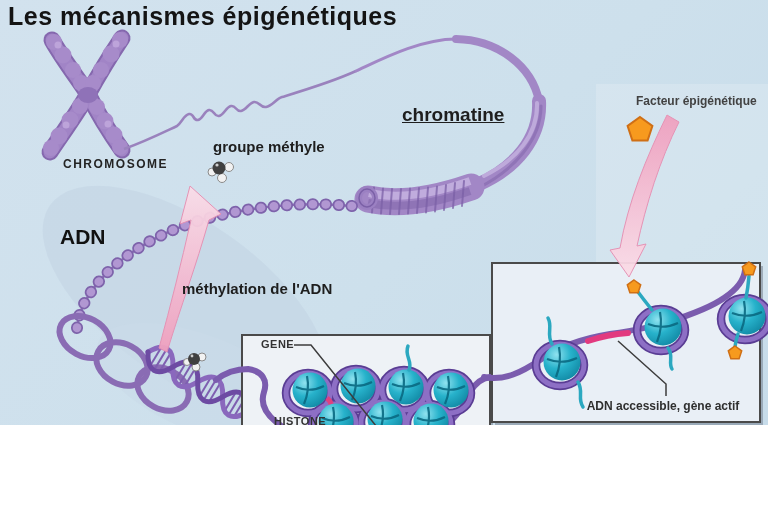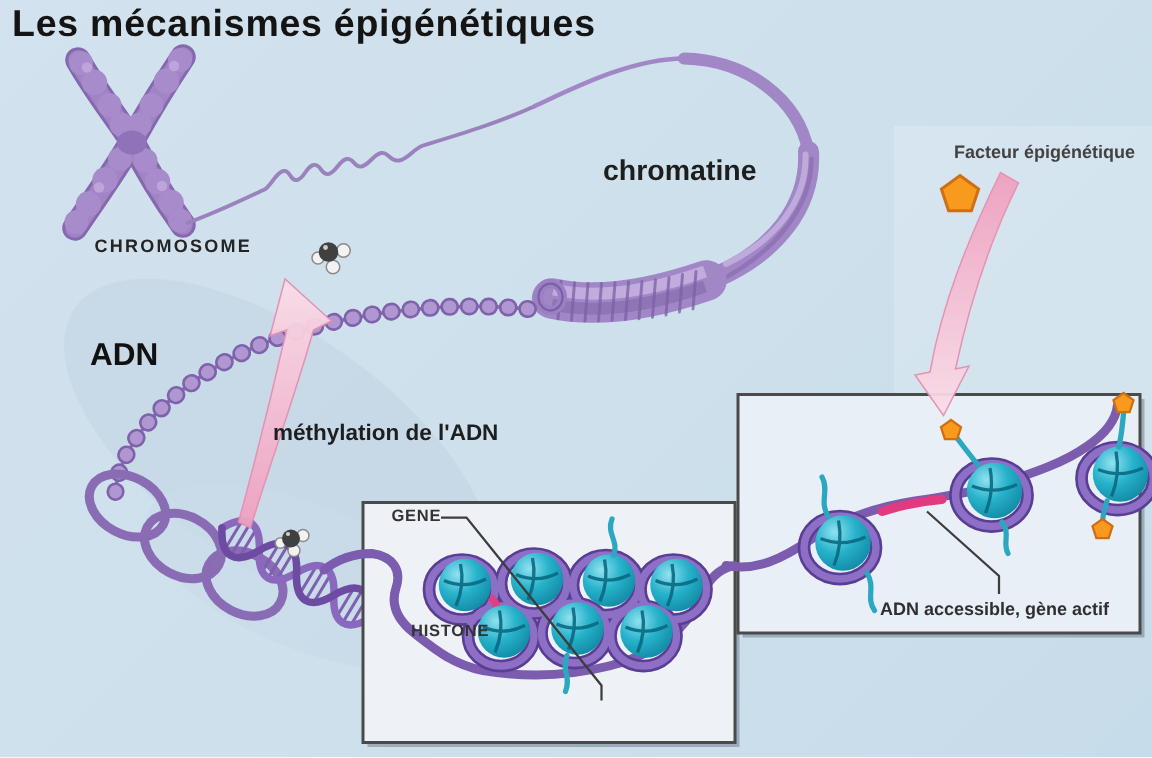--- a/index.html
+++ b/index.html
@@ -1,24 +1,24 @@
 <!DOCTYPE html>
 <html><head>
 <meta charset="utf-8">
 <style>
   html,body{margin:0;padding:0;}
   body{font-family:"Liberation Sans", sans-serif;}
-  #canvas{position:relative;width:768px;height:505px;overflow:hidden;
+  #canvas{position:relative;width:768px;height:425px;overflow:hidden;
           background:linear-gradient(135deg,#d2e2ee 0%,#cde0ec 55%,#c7dcea 100%);}
   #art{position:absolute;left:0;top:0;}
   .lbl{position:absolute;color:#1e1e1e;font-weight:bold;white-space:nowrap;}
   .title{left:8px;top:2px;font-size:25px;color:#141414;letter-spacing:0.5px;}
   .chromosome-lbl{left:63px;top:157px;font-size:12px;color:#242424;letter-spacing:1.5px;}
   .groupe-methyle-lbl{left:213px;top:138px;font-size:15px;}
-  .chromatine-lbl{left:402px;top:104px;font-size:19px;}
+  .chromatine-lbl{left:402px;top:104px;font-size:19px;text-decoration:underline;}
   .adn-lbl{left:26px;top:225px;font-size:21px;color:#111;margin-left:34px;}
   .methylation-lbl{left:182px;top:280px;font-size:15px;}
   .facteur-lbl{left:601px;top:94px;font-size:12px;color:#424242;padding-left:35px;}
   .gene-lbl{left:261px;top:338px;font-size:11px;color:#333;letter-spacing:0.5px;}
   .histone-lbl{left:262px;top:415px;font-size:11px;color:#333;letter-spacing:0.5px;margin-left:12px;}
   .caption{font-size:12px;color:#2f2f2f;text-align:center;}
   .inactive-caption{left:295px;top:471px;width:190px;}
   .active-caption{left:573px;top:399px;width:180px;}
 </style>
 </head>
@@ -273,20 +273,21 @@
     </g>
     <polyline points="618,341 666,384 666,396" fill="none" stroke="#3d3d3d" stroke-width="1.5"></polyline>
   </g>
 
   <path d="M667,115 C646,158 628,202 620,248 L610,250 L629,277 L646,244 L637,246 C646,204 660,160 679,122 Z" fill="url(#pinkGrad)" stroke="#e58fb2" stroke-width="1" opacity="0.95"></path>
   <polygon points="640,117 652.4,126 647.6,140.5 632.4,140.5 627.6,126" fill="#f79a1e" stroke="#cf6f15" stroke-width="2"></polygon>
 </svg>
 
 <div class="lbl title">Les mécanismes épigénétiques</div>
 <div class="lbl chromosome-lbl">CHROMOSOME</div>
+<div class="lbl groupe-methyle-lbl">groupe méthyle</div>
 <div class="lbl chromatine-lbl">chromatine</div>
 <div class="lbl adn-lbl">ADN</div>
 <div class="lbl methylation-lbl">méthylation de l'ADN</div>
 <div class="lbl facteur-lbl">Facteur épigénétique</div>
 <div class="lbl gene-lbl">GENE</div>
 <div class="lbl histone-lbl">HISTONE</div>
 <div class="lbl caption active-caption">ADN accessible, gène actif</div>
 
 </div>
 

